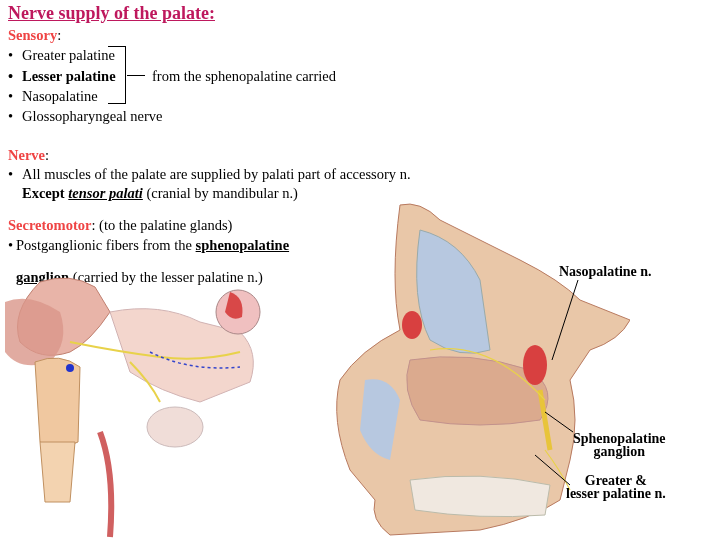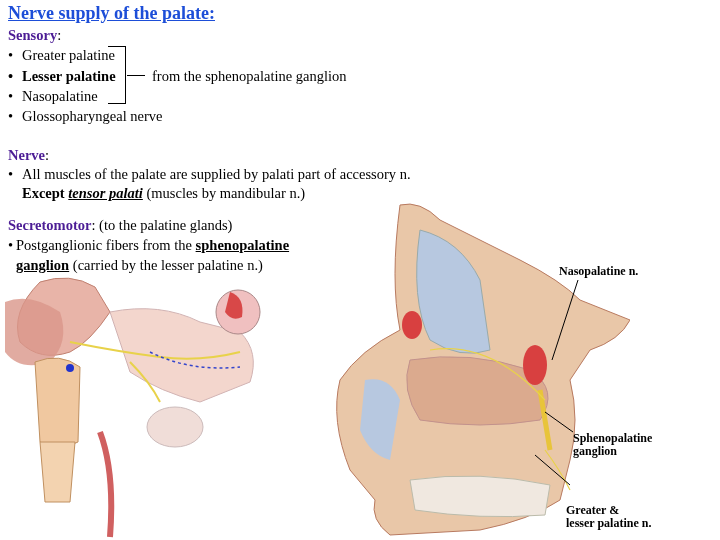--- a/index.html
+++ b/index.html
@@ -1,49 +1,49 @@
 <!DOCTYPE html>
 <html><head>
 <meta charset="utf-8">
 <style>
   html,body{margin:0;padding:0;background:#fff;}
   body{width:720px;height:540px;position:relative;overflow:hidden;font-family:"Liberation Serif","DejaVu Serif",serif;color:#000;}
   .t{position:absolute;white-space:nowrap;font-size:14.5px;line-height:18px;}
-  .title{left:8px;top:4px;font-size:18px;font-weight:bold;color:#1d4ed8;text-decoration:underline;}
-  .red{color:#4c1d95;font-weight:bold;}
+  .title{left:8px;top:4px;font-size:18px;font-weight:bold;color:#be185d;text-decoration:underline;}
+  .red{color:#ef4444;font-weight:bold;}
   .bul{display:inline-block;width:14px;}
   .bracket{position:absolute;border:1.4px solid #000;border-left:none;}
   .line{position:absolute;background:#000;height:1.4px;}
   .u{text-decoration:underline;font-weight:bold;}
   .ui{text-decoration:underline;font-weight:bold;font-style:italic;}
   .b{font-weight:bold;}
-  .lbl{position:absolute;font-size:12px;font-weight:bold;text-align:left;line-height:13px;white-space:nowrap;}
+  .lbl{position:absolute;font-size:14px;font-weight:bold;text-align:center;line-height:13px;white-space:nowrap;}
   .fig{position:absolute;}
 </style>
 </head>
 <body>
 
 <div class="t title"><span>Nerve supply of the palate</span><span>:</span></div>
 
 <div class="t" style="left:8px;top:26px;"><span class="red">Sensory</span><span>:</span></div>
 <div class="t" style="left:8px;top:46px;"><span class="bul">•</span><span>Greater palatine</span></div>
 <div class="t" style="left:8px;top:67px;font-weight:bold;"><span class="bul">•</span><span>Lesser palatine</span></div>
 <div class="t" style="left:8px;top:87px;"><span class="bul">•</span><span>Nasopalatine</span></div>
 <div class="t" style="left:8px;top:107px;"><span class="bul">•</span><span>Glossopharyngeal nerve</span></div>
 <div class="bracket" style="left:108px;top:46px;width:17px;height:56px;"></div>
 <div class="line" style="left:127px;top:75px;width:18px;"></div>
-<div class="t" style="left:152px;top:67px;">from the sphenopalatine ganglion</div>
+<div class="t" style="left:152px;top:67px;">from the sphenopalatine carried</div>
 
 <div class="t" style="left:8px;top:146px;"><span class="red">Nerve</span><span>:</span></div>
 <div class="t" style="left:8px;top:165px;"><span class="bul">•</span><span>All muscles of the palate are supplied by palati part of accessory n.</span></div>
-<div class="t" style="left:22px;top:184px;"><span class="b">Except</span> <span class="ui">tensor palati</span><span> (muscles by mandibular n.)</span></div>
+<div class="t" style="left:22px;top:184px;"><span class="b">Except</span> <span class="ui">tensor palati</span><span> (cranial by mandibular n.)</span></div>
 
 <div class="t" style="left:8px;top:216px;"><span class="red">Secretomotor</span><span>: (to the palatine glands)</span></div>
 <div class="t" style="left:8px;top:236px;"><span style="display:inline-block;width:8px;">•</span><span>Postganglionic fibers from the </span><span class="u">sphenopalatine</span></div>
-<div class="t" style="left:16px;top:256px;"><span class="u">ganglion</span><span> (carried by the lesser palatine n.)</span></div>
+<div class="t" style="left:16px;top:268px;"><span class="u">ganglion</span><span> (carried by the lesser palatine n.)</span></div>
 
 <svg class="fig" style="left:0;top:272px;" width="300" height="268">
   <path d="M40 10 Q70 0 95 15 L110 40 Q90 70 70 80 Q40 90 20 70 Q10 40 40 10Z" fill="#e8b4a8" stroke="#c08070"></path>
   <path d="M5 30 Q30 20 60 40 Q70 70 50 90 Q20 100 5 80Z" fill="#d9968a" opacity="0.8"></path>
   <path d="M35 90 Q60 80 80 95 L78 170 Q60 180 40 170Z" fill="#f0c8a0" stroke="#c09060"></path>
   <path d="M40 170 L75 170 L70 230 L45 230Z" fill="#f3d3b0" stroke="#c09060"></path>
   <path d="M110 40 Q160 30 200 50 L240 60 Q260 80 250 110 L200 130 Q160 120 130 100Z" fill="#f2d2c8" stroke="#caa" opacity="0.9"></path>
   <circle cx="238" cy="40" r="22" fill="#f0c0c0" stroke="#a88"></circle>
   <path d="M230 20 Q245 25 242 45 Q232 50 225 40Z" fill="#d84848"></path>
   <ellipse cx="175" cy="155" rx="28" ry="20" fill="#f0ddd8" stroke="#cbb"></ellipse>
@@ -68,16 +68,16 @@
   <line x1="248" y1="80" x2="222" y2="160" stroke="#000" stroke-width="1"></line>
   <line x1="215" y1="212" x2="243" y2="232" stroke="#000" stroke-width="1"></line>
   <line x1="205" y1="255" x2="240" y2="285" stroke="#000" stroke-width="1"></line>
 </svg>
 
 <div class="lbl" style="left:559px;top:265px;">Nasopalatine n.</div>
 <div class="lbl" style="left:573px;top:432px;">
     <div>Sphenopalatine</div>
     <div>ganglion</div>
   </div>
-<div class="lbl" style="left:566px;top:474px;margin-top:30px;">
+<div class="lbl" style="left:566px;top:474px;">
     <div>Greater &amp;</div>
     <div>lesser palatine n.</div>
   </div>
 
 </body></html>

